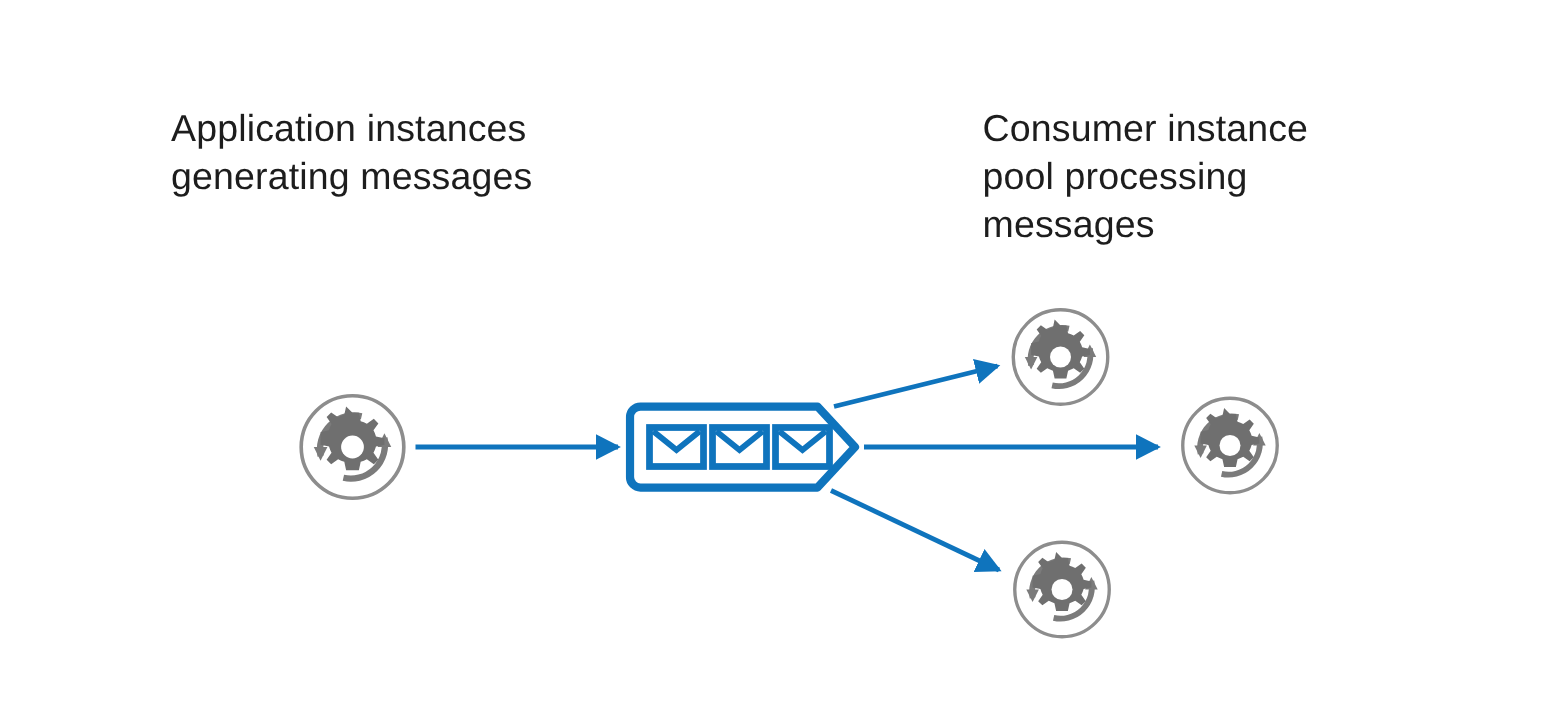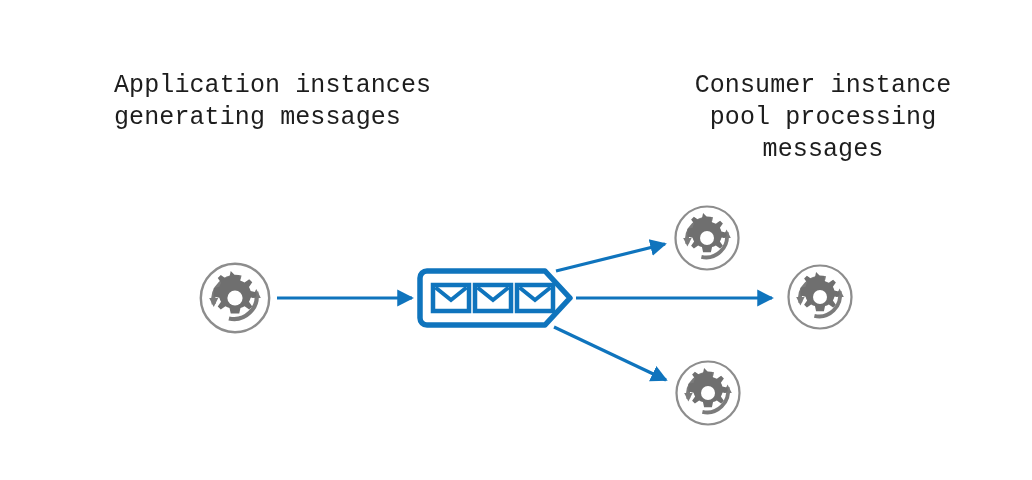--- a/index.html
+++ b/index.html
@@ -13,40 +13,39 @@
     position: relative;
     overflow: hidden;
     font-family: "Liberation Sans", sans-serif;
     color: #1a1a1a;
   }
   #canvas {
     position: absolute;
     left: 0; top: 0;
     width: 1032px;
     height: 480px;
-    font-family: Liberation Mono, monospace;
   }
   .label {
     position: absolute;
     font-size: 25px;
     line-height: 32px;
     color: #1d1d1d;
     white-space: pre-line;
     letter-spacing: 0.1px;
   }
   #label-left {
     left: 114px;
     top: 70px;
     text-align: left;
   }
   #label-right {
-    left: 678px;
+    left: 655px;
     top: 70px;
     width: 290px;
-    text-align: center;
+    text-align: left;
   }
   .node {
     position: absolute;
   }
   .node svg { display: block; }
   .queue-wrap {
     position: absolute;
     left: 417px;
     top: 268px;
     width: 158px;

